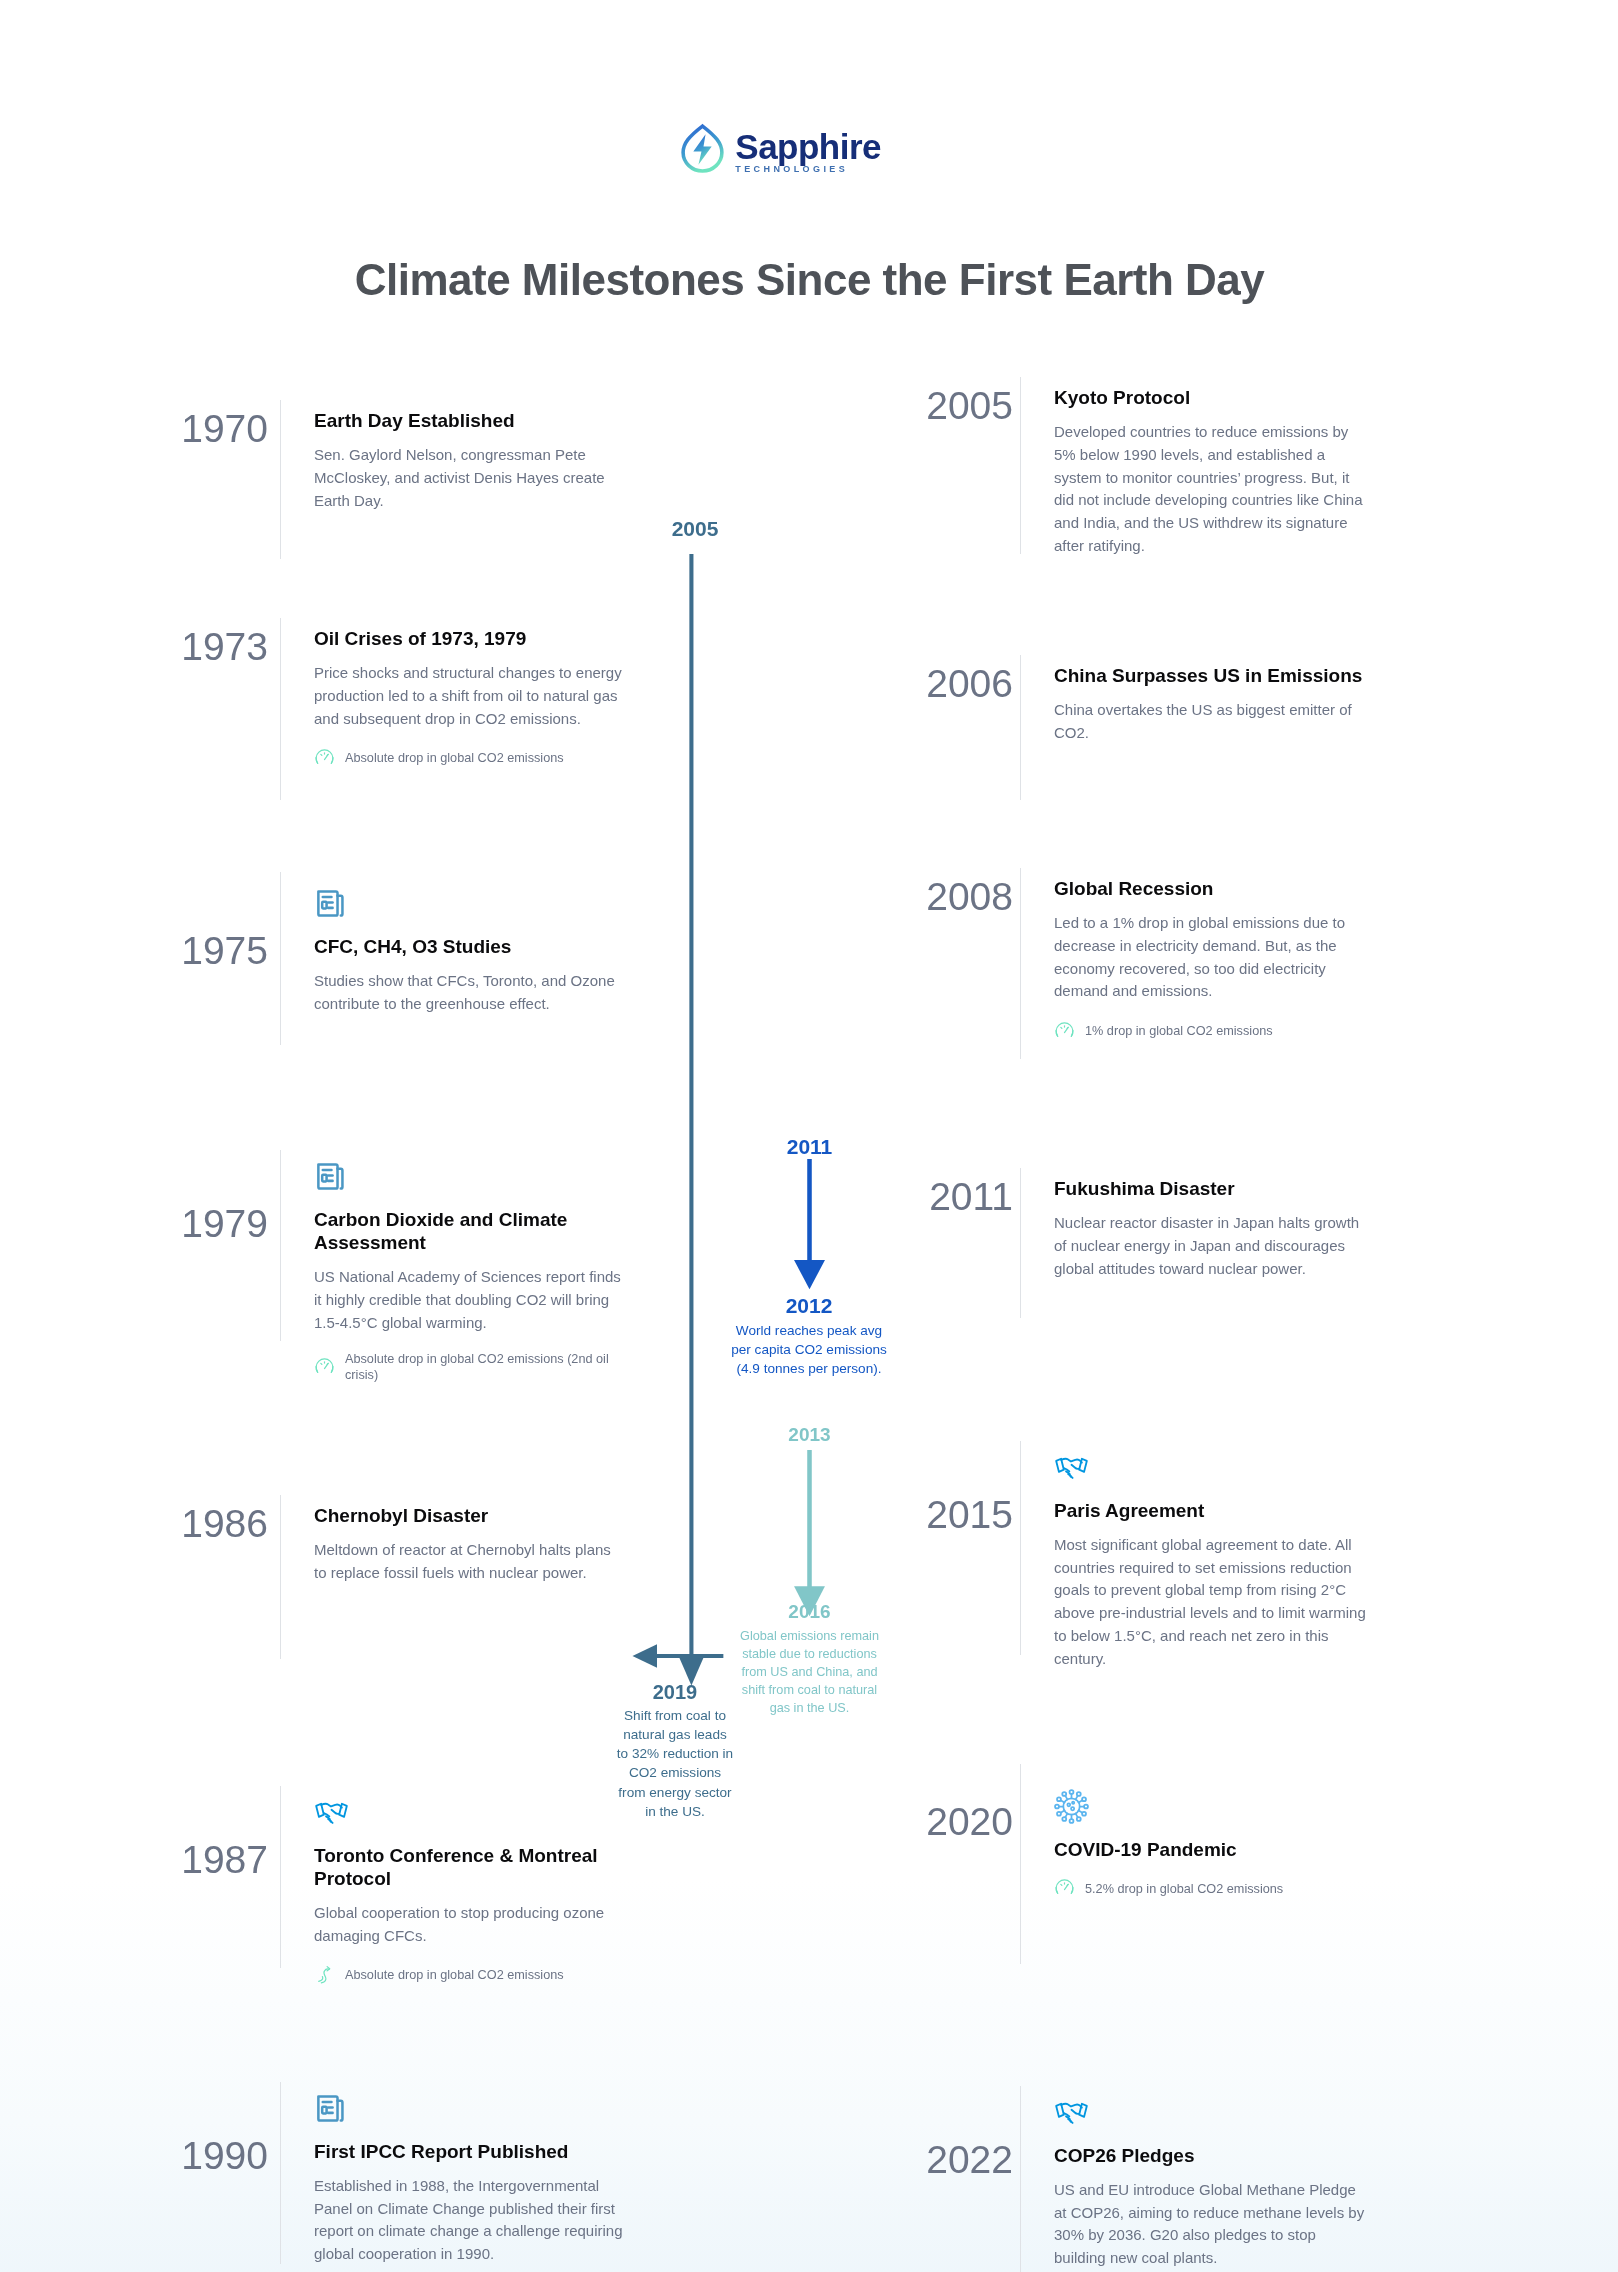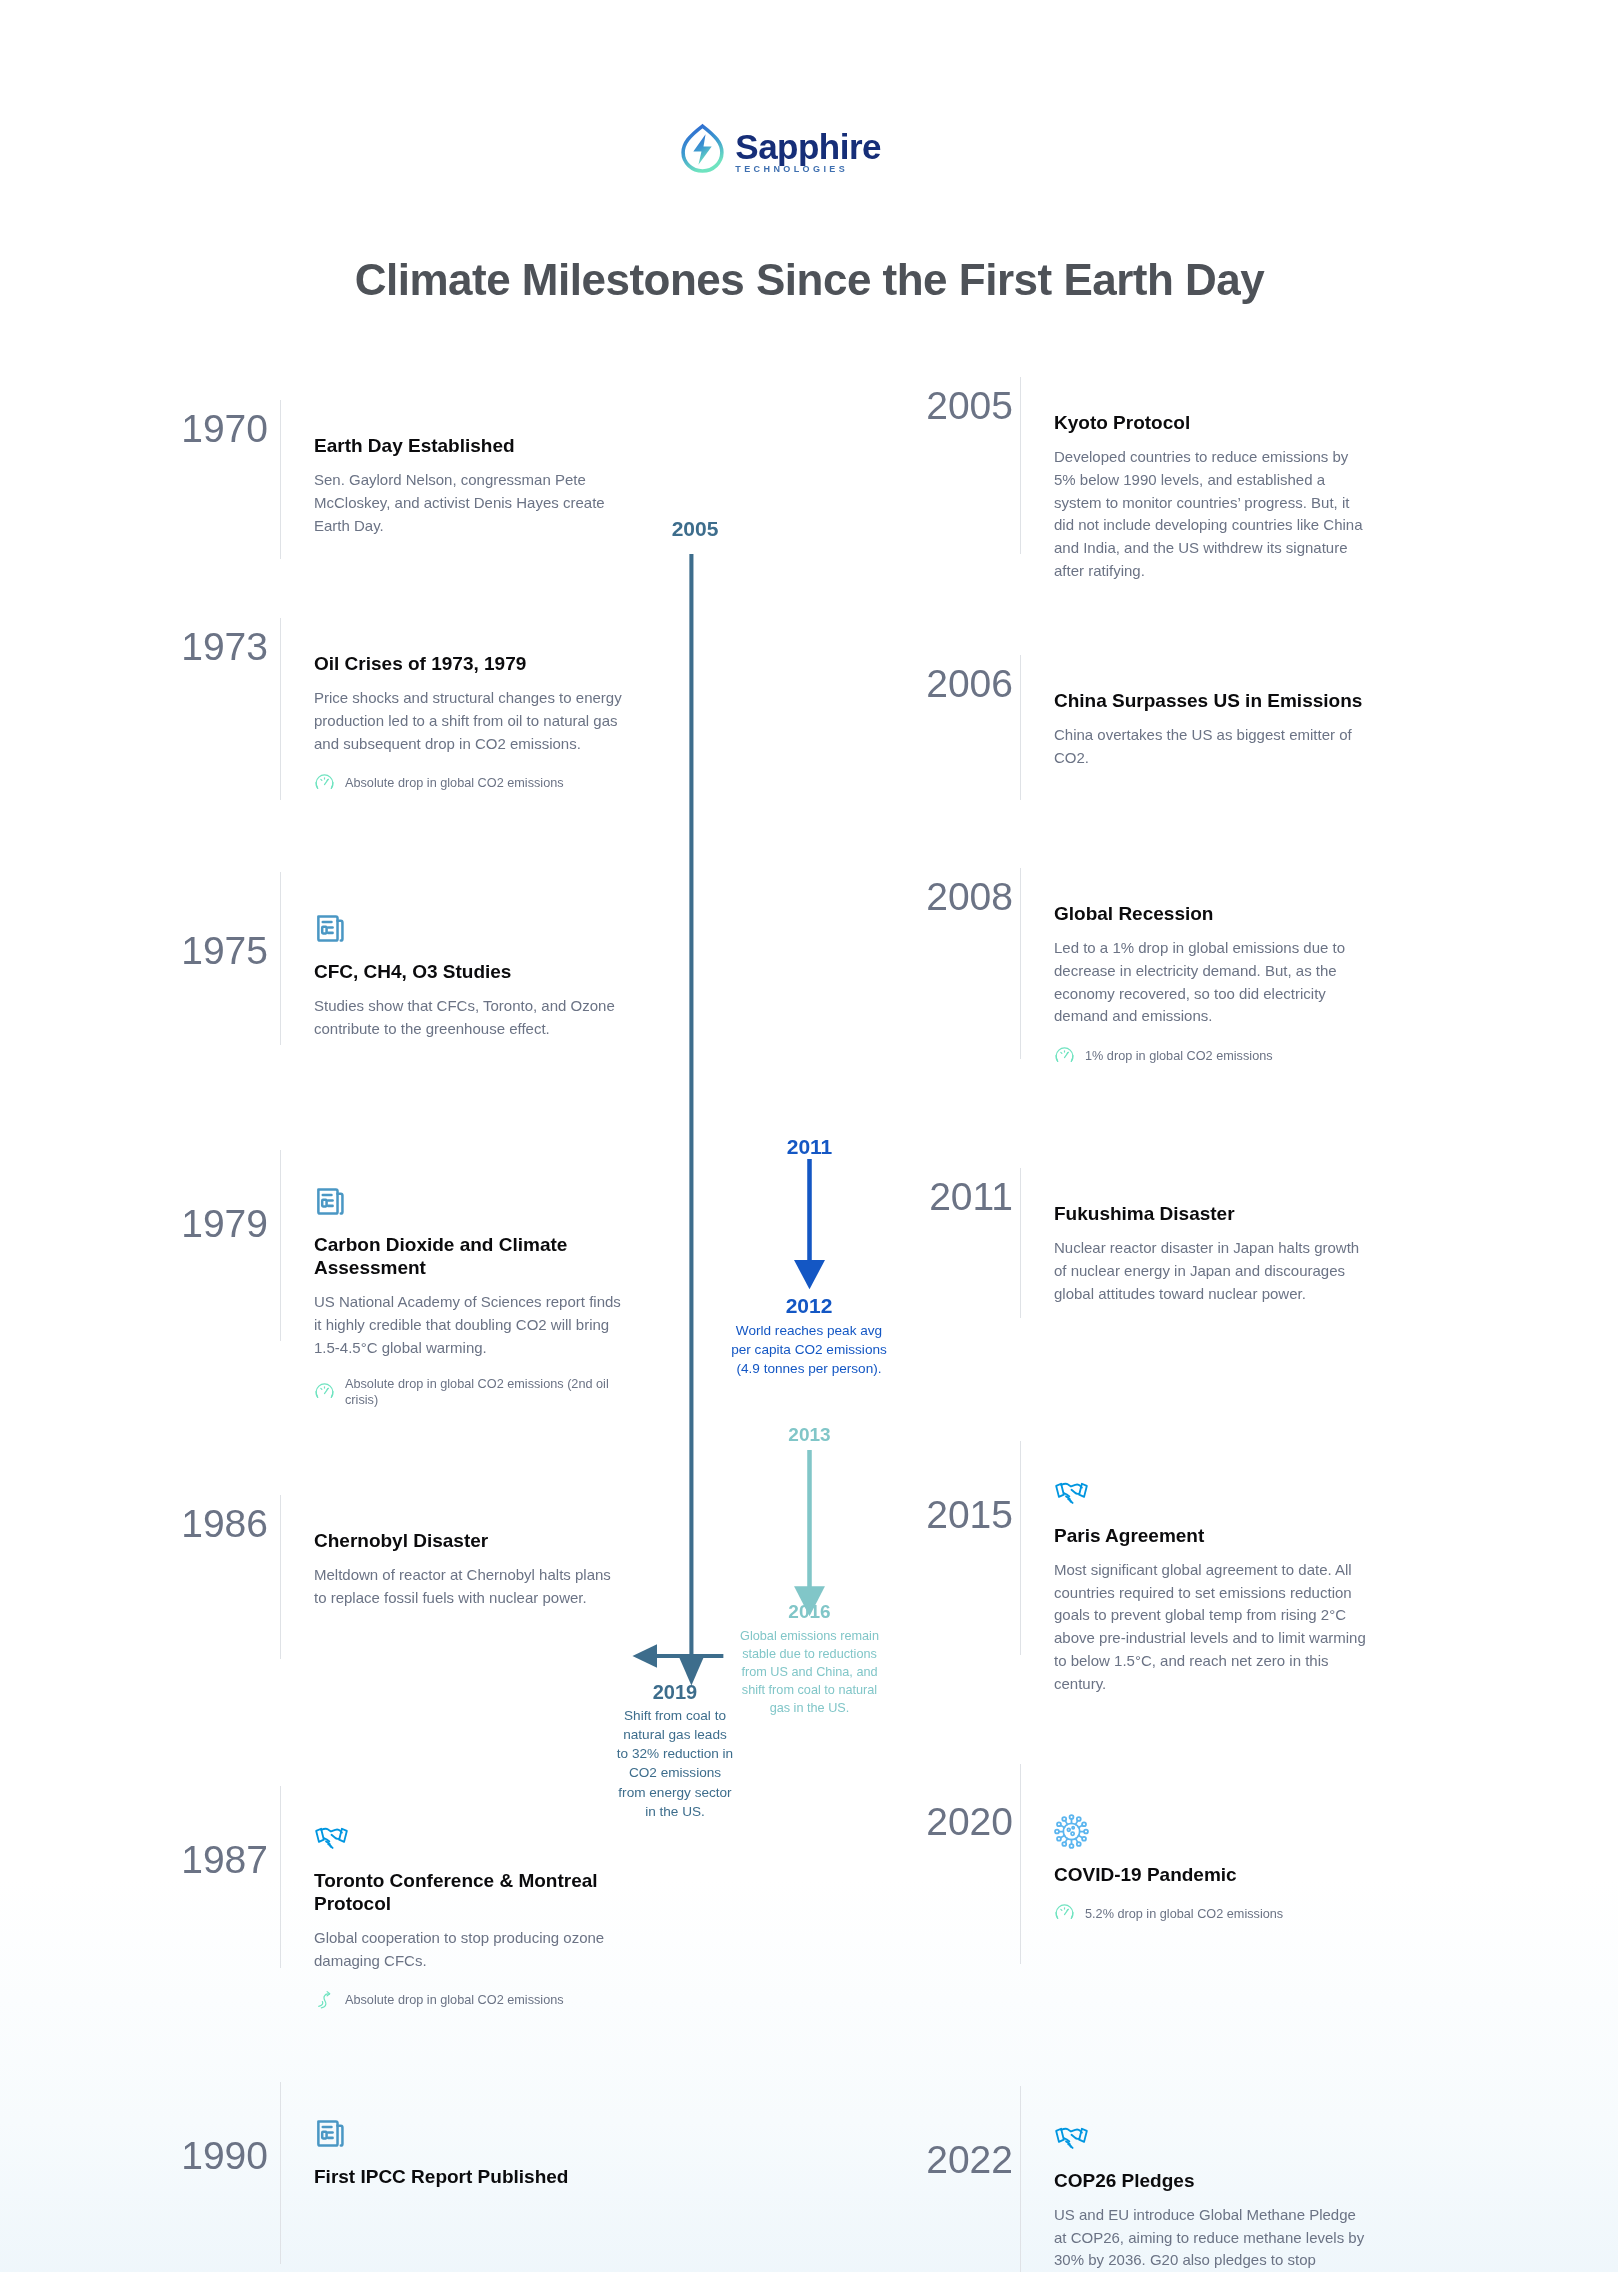--- a/index.html
+++ b/index.html
@@ -46,21 +46,21 @@
     font-size:44px; font-weight:700; color:#4e5258; letter-spacing:-0.5px;
   }
 
   
   .entry { position:absolute; }
   .entry .year {
     position:absolute; left:0; top:0; width:136px; text-align:right;
     font-size:39px; font-weight:400; color:#6b7385; line-height:1;
   }
   .entry .rule { position:absolute; width:1.4px; background:#dfe2e6; }
-  .entry .body { position:absolute;margin-top:25px; }
+  .entry .body { position:absolute; }
   .entry .ico { display:block; margin-bottom:11.8px; }
   .entry h3 { font-size:19px; font-weight:700; color:#0b0b0d; line-height:1.22; margin-bottom:11.8px; }
   .entry p  { font-size:15px; font-weight:400; color:#6b7385; line-height:1.52; }
   .badge { display:flex; align-items:center; margin-top:16.4px; gap:10px; }
   .badge .btxt { font-size:12.7px; color:#6b7385; line-height:1.3; }
 
   
   .ann { position:absolute; text-align:center; }
   .ann .yr { font-weight:700; line-height:1; }
   .ann .tx { line-height:1.42; }
@@ -215,20 +215,21 @@
         <div class="body" style="left:314px; top:0px; width:309px;">
           <span class="ico"><svg width="35" height="35" viewBox="0 0 64 64" fill="none" stroke="#4a97c4" stroke-width="4.6" stroke-linecap="round" stroke-linejoin="round">
       <path d="M8 10h32a3 3 0 0 1 3 3v38a3 3 0 0 1-3 3H11a3 3 0 0 1-3-3z"></path>
       <path d="M43 18h6a3 3 0 0 1 3 3v30a3 3 0 0 1-3 3"></path>
       <path d="M16 20h16"></path>
               <path d="M26 30h8"></path>
               <path d="M26 40h8"></path>
       <rect x="15" y="29" width="8" height="12" rx="1.5"></rect>
     </svg></span>
           <h3>First IPCC Report Published</h3>
+          <p>Established in 1988, the Intergovernmental Panel on Climate Change published their first report on climate change a challenge requiring global cooperation in 1990.</p>
         </div>
       </div>
       <div class="entry" style="left: 0px; top: 2386px; width: 1619px;"></div>
       <div class="entry" style="left: 0px; top: 2632px; width: 1619px;"></div>
       <div class="entry" style="left: 0px; top: 386px; width: 1619px;">
         <div class="year" style="left:877px; top:0px; width:136px;">2005</div>
         <div class="rule" style="left:1020px; top:-9px; height:177px;"></div>
         <div class="body" style="left:1054px; top:0px; width:314px;">
           <h3>Kyoto Protocol</h3>
           <p>Developed countries to reduce emissions by 5% below 1990 levels, and established a system to monitor countries’ progress. But, it did not include developing countries like China and India, and the US withdrew its signature after ratifying.</p>

